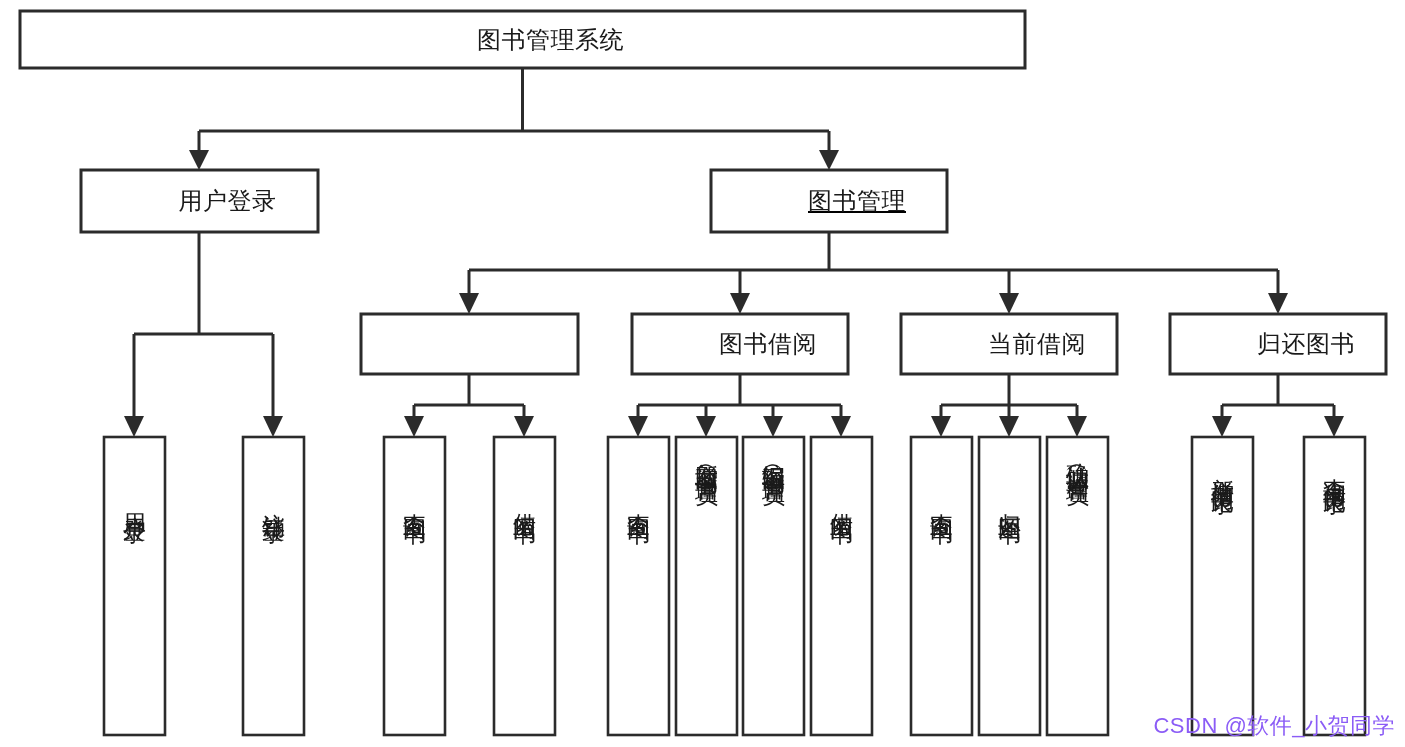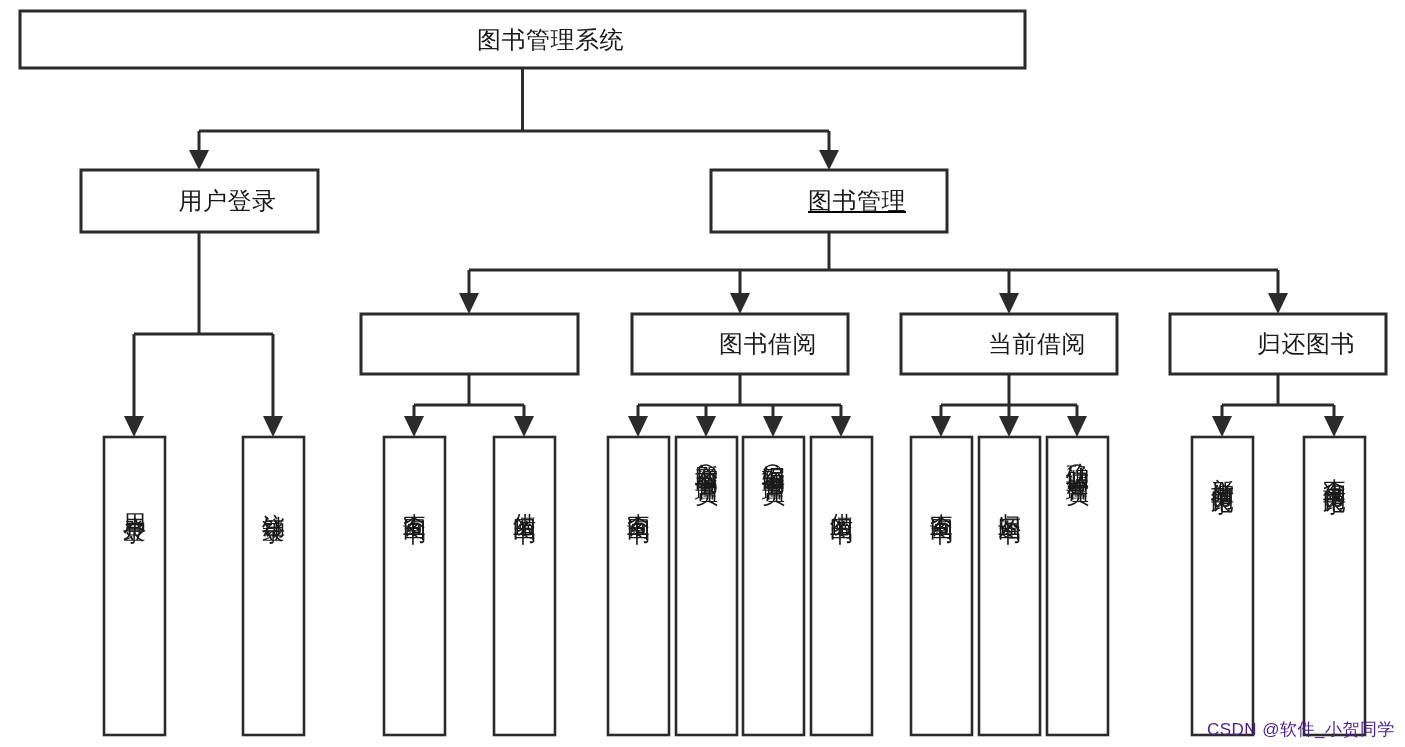--- a/index.html
+++ b/index.html
@@ -73,22 +73,22 @@
     font-size: 24px;
     color: #1a1a1a;
     white-space: nowrap;
     letter-spacing: 0.5px;
   }
   #watermark {
     position: absolute;
     right: 10px;
     bottom: 6px;
     font-family: "Liberation Sans", "DejaVu Sans", sans-serif;
-    font-size: 17px;
-    color: #4c1d95;
+    font-size: 22px;
+    color: #8b5cf6;
     white-space: nowrap;
     letter-spacing: 0.5px;
   }
 </style>
 </head>
 <body>
 
 <div id="diagram-root">
 
   <svg id="tree-svg" viewBox="0 0 1405 747" xmlns="http://www.w3.org/2000/svg">

